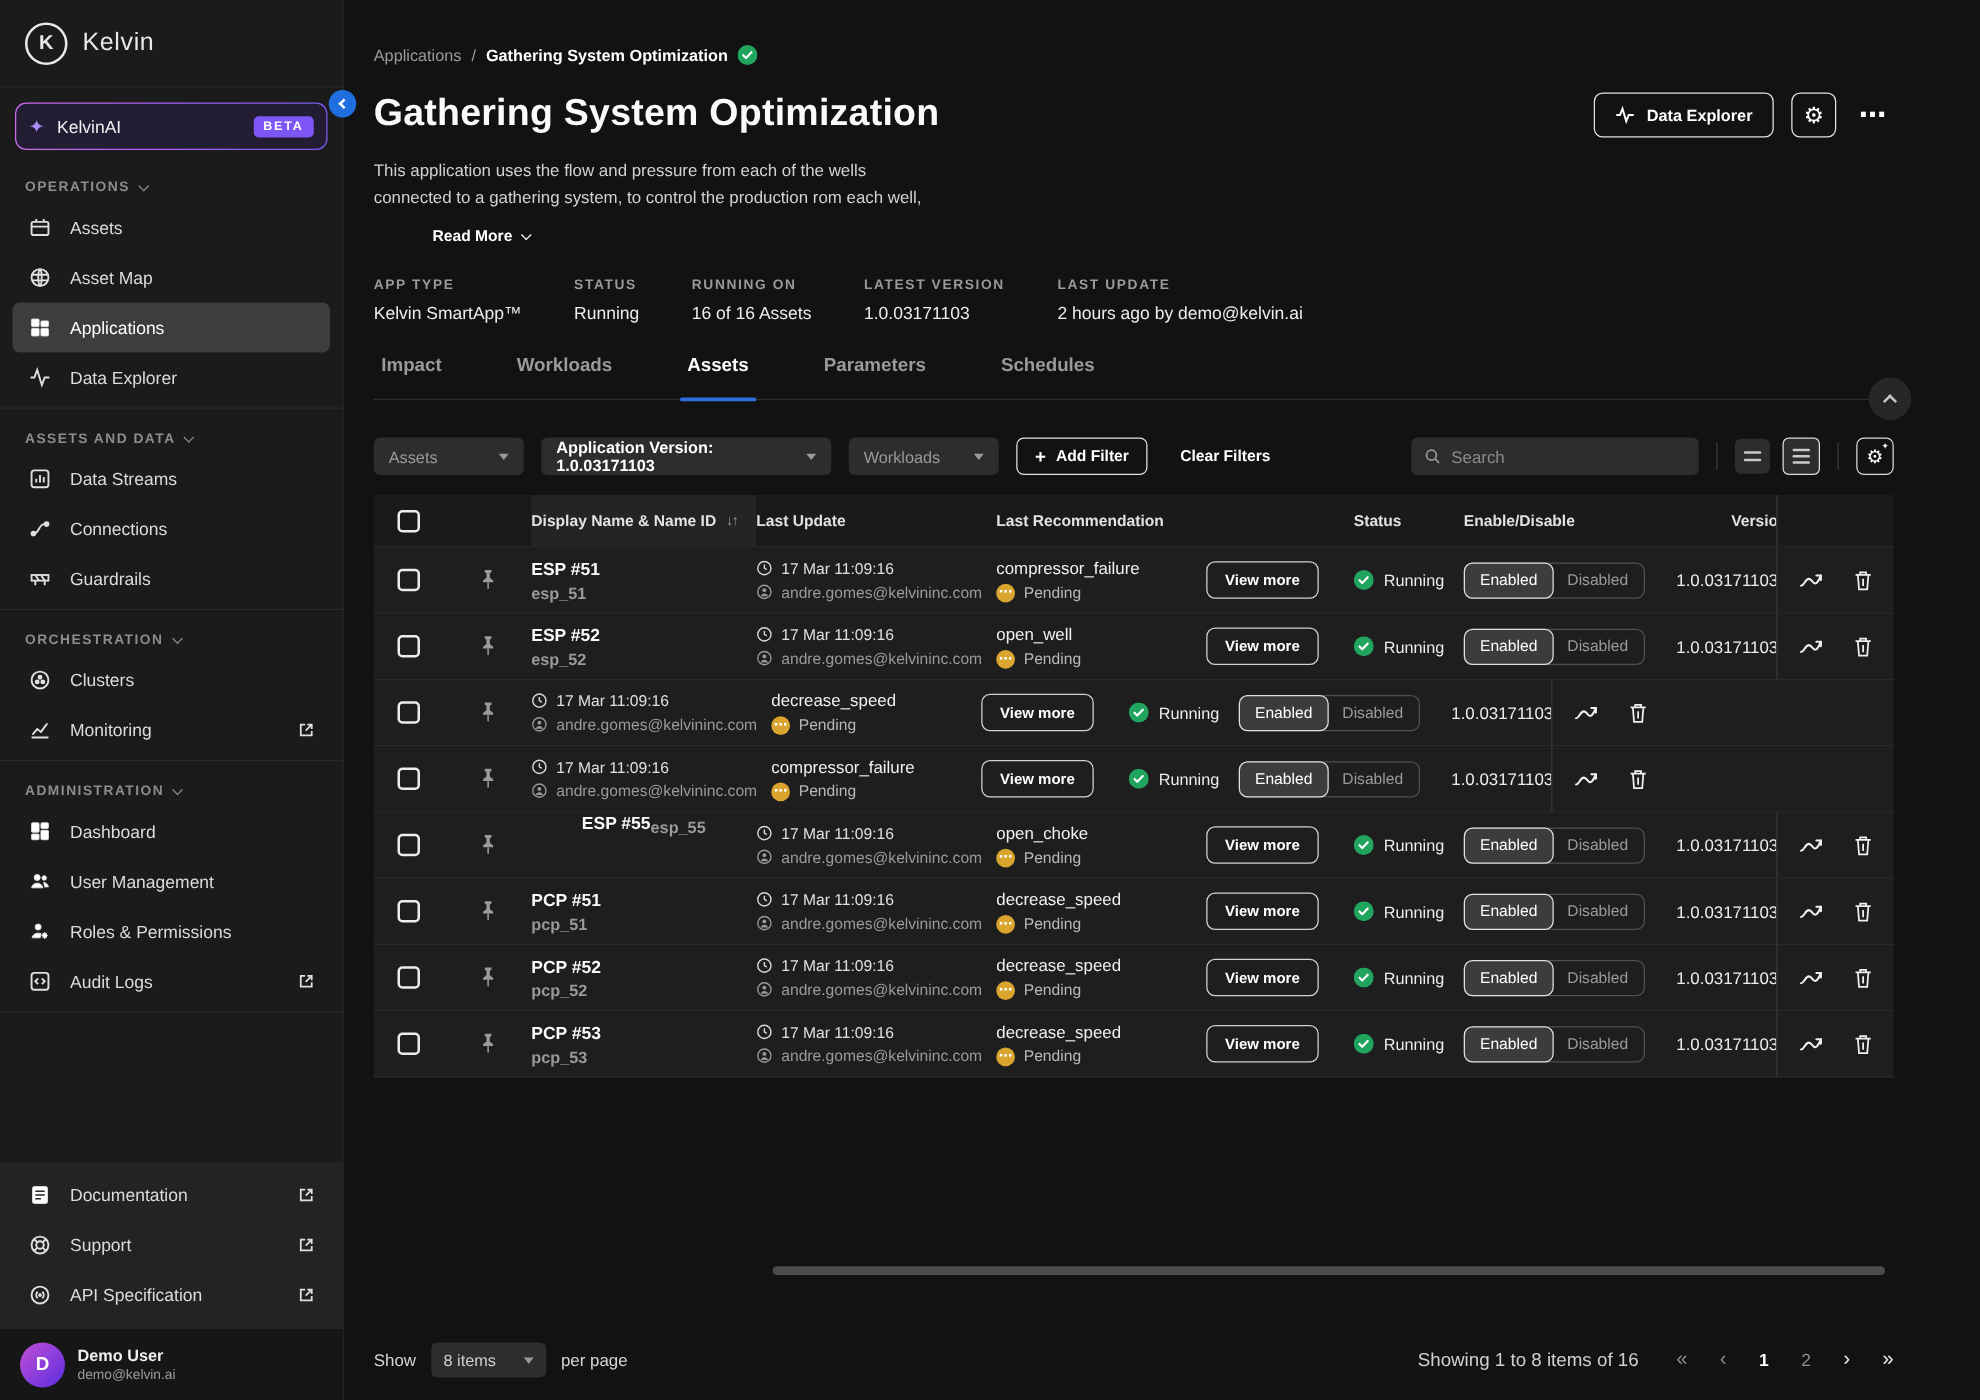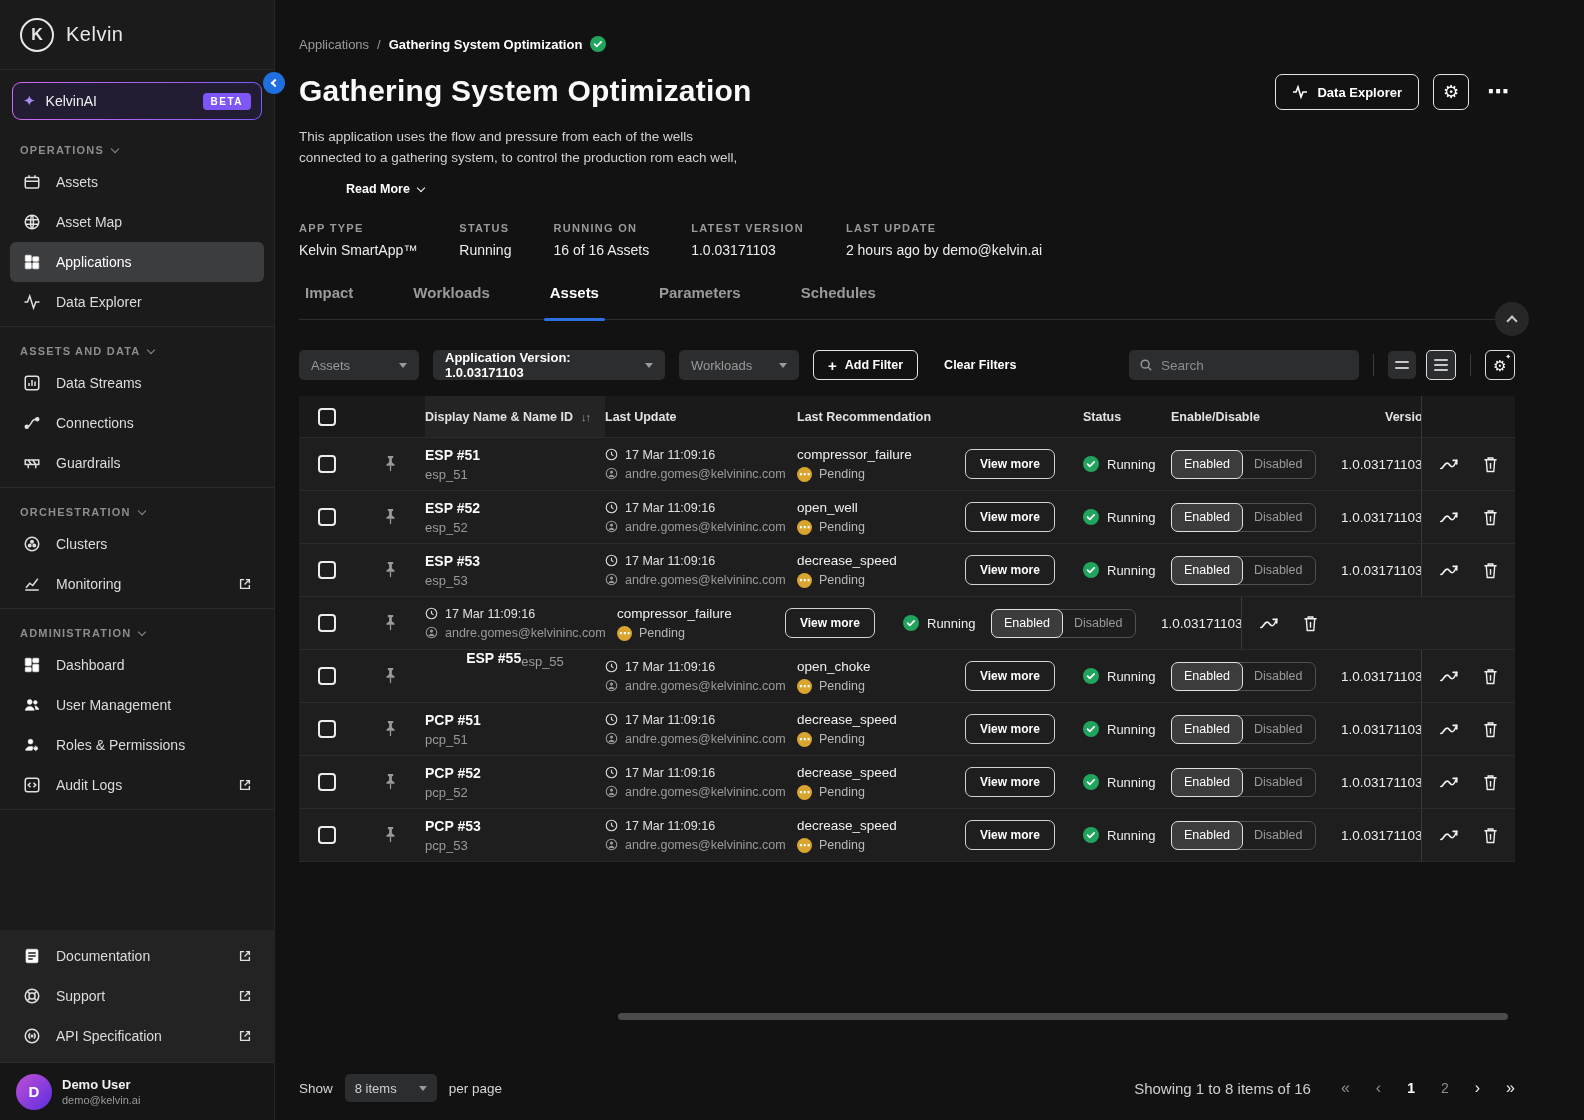--- a/index.html
+++ b/index.html
@@ -101,21 +101,21 @@
   .col-enable { width:158px; }
   .col-version { width:92px; overflow:hidden; white-space:nowrap; }
   .col-actions { width:94px; border-left:1px solid #39393a; justify-content:center; gap:24px; }
   .thead .col-name { background:#242425; }
   .th-label { font-size:12.5px; font-weight:bold; color:#e2e2e3; }
   .sort-glyph { font-size:11px; color:#9a9a9b; margin-left:8px; letter-spacing:-1px; }
   .thead .col-version .th-label { margin-left:56px; }
   .checkbox { width:18px; height:18px; border:2px solid #ededee; border-radius:4px; background:transparent; cursor:pointer; }
   .pin-icon svg { fill:#9a9a9b; }
   .cell-name-main { font-size:14px; font-weight:bold; color:#fafafa; }
-  .cell-name-sub { font-size:13px; color:#9a9a9b; margin-top:4px; }
+  .cell-name-sub { font-size:13px; color:#9a9a9b; margin-top:4px;font-weight:bold; }
   .upd-line { display:flex; align-items:center; gap:7px; font-size:12.5px; color:#e0e0e1; }
   .upd-line.sub { color:#9a9a9b; margin-top:5px; }
   .rec-name { font-size:13.5px; color:#f0f0f0; }
   .rec-status { display:flex; align-items:center; gap:7px; margin-top:5px; }
   .pending-dot { width:15px; height:15px; border-radius:50%; background:#d9a52e; color:#fff; display:flex; align-items:center; justify-content:center; font-size:11px; font-weight:bold; line-height:0; }
   .rec-status-label { font-size:12.5px; color:#b9b9ba; }
   .view-more-btn { border:1.5px solid #d2d2d2; border-radius:7px; height:30px; padding:0 14px; font-size:12px; font-weight:bold; color:#fff; background:transparent; cursor:pointer; }
   .status-wrap { display:flex; align-items:center; gap:8px; }
   .status-label { font-size:13px; color:#ededee; }
   .seg { display:flex; align-items:center; border:1px solid #4f4f50; border-radius:7px; }
@@ -707,24 +707,20 @@
   <div class="trow tbody-row">
     <div class="cell col-check">
                 <div class="checkbox"></div>
               </div>
     <div class="cell col-pin pin-icon">
       <svg width="15" height="18" viewBox="0 0 16 20">
                   <path d="M5 1h6v2l-1.5 1v4l3 2.5V12H3.5v-1.5l3-2.5V4L5 3z"></path>
                   <rect x="7.3" y="12" width="1.4" height="6" rx=".7"></rect>
                 </svg>
     </div>
-    <div class="cell col-name" style="flex-direction:column; align-items:flex-start; justify-content:center;">
-      <div class="cell-name-main">ESP #53</div>
-      <div class="cell-name-sub">esp_53</div>
-    </div>
     <div class="cell col-update" style="flex-direction:column; align-items:flex-start; justify-content:center;">
       <div class="upd-line">
         <span style="display:flex;">
                     <svg width="13" height="13" viewBox="0 0 16 16" fill="none" stroke="#d8d8d8" stroke-width="1.4">
                       <circle cx="8" cy="8" r="6.5"></circle>
                       <path d="M8 4.5V8l2.4 1.4"></path>
                     </svg>
                   </span>
         <span>17 Mar 11:09:16</span>
       </div>

